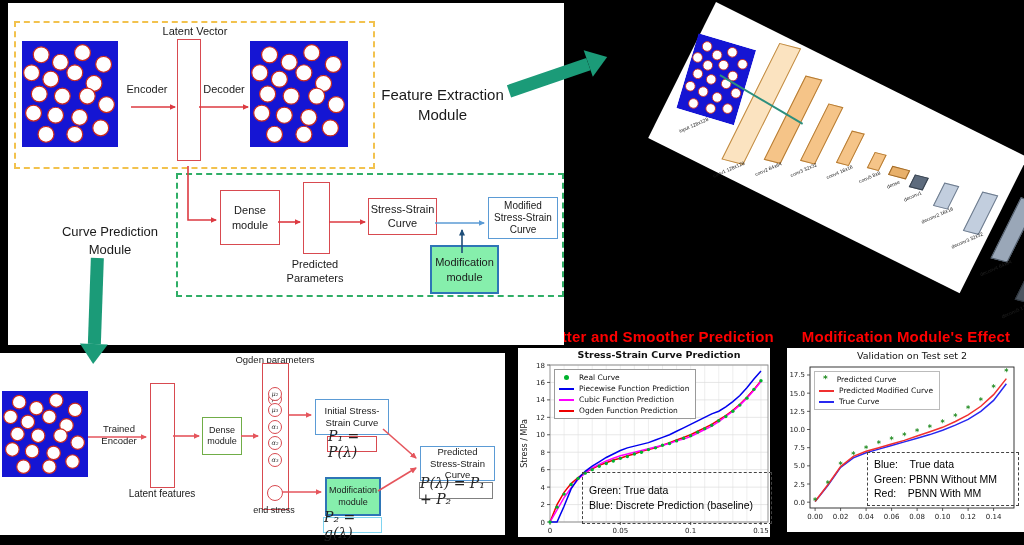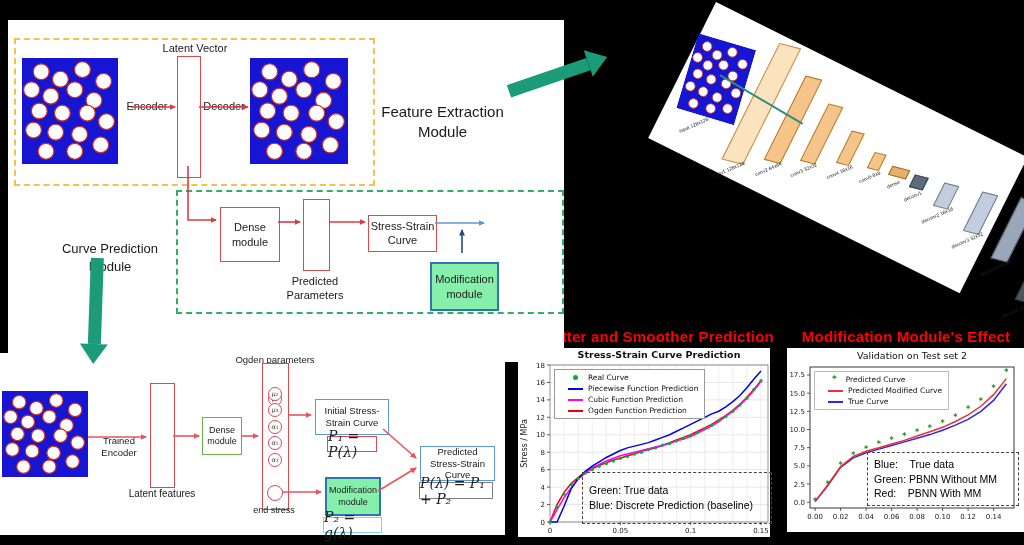--- a/index.html
+++ b/index.html
@@ -25,21 +25,21 @@
   .garrow .head{width:0;height:0;border-top:14px solid transparent;
                 border-bottom:14px solid transparent;border-left:20px solid #1b9b78;}
   .garrow-v{position:absolute;display:flex;flex-direction:column;align-items:center;z-index:28;}
   .garrow-v .shaft{width:13px;background:#1b9b78;flex:1;}
   .garrow-v .head{width:0;height:0;border-left:14px solid transparent;
                   border-right:14px solid transparent;border-top:20px solid #1b9b78;}
   .headline{position:absolute;color:#f00;font-weight:800;font-size:15px;text-align:center;
             letter-spacing:.2px;}
   .chart{position:absolute;background:#fff;}
   .chart svg{position:absolute;left:0;top:0;}
-  .legend{position:absolute;background:#fff;border:1px solid #9a9a9a;padding:3px 6px 3px 13px;
+  .legend{position:absolute;background:#fff;border:1px solid #9a9a9a;padding:3px 6px 3px 4px;
           display:flex;flex-direction:column;gap:2px;z-index:6;}
   .legend .entry{display:flex;align-items:center;gap:5px;font-family:"DejaVu Sans",sans-serif;
                  font-size:7.5px;color:#111;white-space:nowrap;}
   .legend .mline{width:15px;height:2px;}
   .legend .mdot{width:5px;height:5px;border-radius:50%;}
   .legend .mstar{font-size:9px;line-height:5px;font-weight:bold;}
   .anno{position:absolute;border:1.4px dashed #444;z-index:7;padding:2px 6px;
         display:flex;flex-direction:column;justify-content:center;}
   .anno div{font-size:10.5px;color:#000;line-height:1.4;}
   .anno.pre div{white-space:pre;}
@@ -52,21 +52,21 @@
   .pcircle{position:absolute;border:1.3px solid #d84a50;border-radius:50%;background:#fff;
            display:flex;align-items:center;justify-content:center;z-index:6;
            font-family:"DejaVu Serif",serif;font-style:italic;font-size:6.5px;color:#333;}
   svg text{font-family:"DejaVu Sans",sans-serif;}
 </style>
 </head>
 <body>
 
 <div id="stage">
 
-  <div class="panel" style="left:8px;top:20px;width:556px;height:342px;z-index:2;">
+  <div class="panel" style="left:8px;top:3px;width:556px;height:342px;z-index:2;">
     <div class="dashbox" style="left:6px;top:18px;width:357px;height:144px;border-color:#f2c24e;"></div>
     <div class="dashbox" style="left:168px;top:170px;width:384px;height:120px;border-color:#2fae66;"></div>
 
     <div class="abs" style="left:14px;top:38px;"><svg width="96" height="106">
           <rect x="0" y="0" width="96" height="106" fill="#1515d3"></rect>
           <circle cx="19.200000000000003" cy="13.780000000000001" r="7.953749999999999" fill="#fff" stroke="#cc2a1e" stroke-width="1.2"></circle>
           <circle cx="38.400000000000006" cy="21.200000000000003" r="7.953749999999999" fill="#fff" stroke="#cc2a1e" stroke-width="1.2"></circle>
           <circle cx="60.480000000000004" cy="11.66" r="7.953749999999999" fill="#fff" stroke="#cc2a1e" stroke-width="1.2"></circle>
           <circle cx="81.6" cy="23.32" r="7.953749999999999" fill="#fff" stroke="#cc2a1e" stroke-width="1.2"></circle>
           <circle cx="9.600000000000001" cy="31.799999999999997" r="7.953749999999999" fill="#fff" stroke="#cc2a1e" stroke-width="1.2"></circle>
@@ -113,20 +113,21 @@
     <div class="abs lbl ctr" style="left:190px;top:80px;width:52px;font-size:11px;">Decoder</div>
 
     <div class="abs lbl ctr" style="left:352px;top:82px;width:165px;font-size:15px;line-height:1.35;">Feature Extraction Module</div>
     <div class="abs lbl ctr" style="left:37px;top:220px;width:130px;font-size:13px;line-height:1.35;">Curve Prediction Module</div>
 
     <div class="rbox" style="left:212px;top:187px;width:58px;height:53px;font-size:11px;line-height:1.3;">Dense module</div>
     <div class="rbox" style="left:295px;top:179px;width:25px;height:70px;"></div>
     <div class="abs lbl ctr" style="left:262px;top:255px;width:90px;font-size:11px;">Predicted Parameters</div>
     <div class="rbox" style="left:360px;top:195px;width:67px;height:35px;font-size:11px;line-height:1.25;">Stress-Strain Curve</div>
     <div class="dbbox" style="left:422px;top:242px;width:65px;height:45px;font-size:11px;line-height:1.3;">Modification module</div>
+    <div class="bbox" style="left:480px;top:194px;width:68px;height:40px;font-size:10px;line-height:1.2;">Modified Stress-Strain Curve</div>
   </div>
 
   <div class="garrow" style="left:506px;top:60px;width:104px;height:28px;transform:rotate(-19deg);">
     <div class="shaft"></div>
     <div class="head"></div>
   </div>
   <div class="garrow-v" style="left:80px;top:258px;width:30px;height:106px;transform:rotate(2deg);">
     <div class="shaft"></div>
     <div class="head"></div>
   </div>
@@ -218,21 +219,21 @@
           <circle cx="36.12" cy="44.72" r="6.772500000000001" fill="#fff" stroke="#cc2a1e" stroke-width="1.2"></circle>
           <circle cx="58.480000000000004" cy="44.72" r="6.772500000000001" fill="#fff" stroke="#cc2a1e" stroke-width="1.2"></circle>
           <circle cx="75.68" cy="51.6" r="6.772500000000001" fill="#fff" stroke="#cc2a1e" stroke-width="1.2"></circle>
           <circle cx="10.32" cy="58.480000000000004" r="6.772500000000001" fill="#fff" stroke="#cc2a1e" stroke-width="1.2"></circle>
           <circle cx="30.099999999999998" cy="60.199999999999996" r="6.772500000000001" fill="#fff" stroke="#cc2a1e" stroke-width="1.2"></circle>
           <circle cx="51.6" cy="61.919999999999995" r="6.772500000000001" fill="#fff" stroke="#cc2a1e" stroke-width="1.2"></circle>
           <circle cx="21.5" cy="75.68" r="6.772500000000001" fill="#fff" stroke="#cc2a1e" stroke-width="1.2"></circle>
           <circle cx="47.300000000000004" cy="75.68" r="6.772500000000001" fill="#fff" stroke="#cc2a1e" stroke-width="1.2"></circle>
           <circle cx="70.52" cy="70.52" r="6.772500000000001" fill="#fff" stroke="#cc2a1e" stroke-width="1.2"></circle>
         </svg></div>
-    <div class="abs lbl ctr" style="left:85px;top:70px;width:68px;font-size:9.5px;margin-top:12px;">Trained Encoder</div>
+    <div class="abs lbl ctr" style="left:85px;top:70px;width:68px;font-size:9.5px;">Trained Encoder</div>
     <div class="rbox" style="left:150px;top:30px;width:23px;height:103px;"></div>
     <div class="abs lbl ctr" style="left:128px;top:135px;width:68px;font-size:10px;">Latent features</div>
     <div class="gbox" style="left:202px;top:64px;width:38px;height:36px;font-size:9px;line-height:1.25;">Dense module</div>
     <div class="abs lbl ctr" style="left:230px;top:1px;width:90px;font-size:9.5px;">Ogden parameters</div>
     <div class="rbox" style="left:262px;top:10px;width:25px;height:145px;"></div>
     <div id="param-circles">
         <div class="pcircle" style="left: 268px; top: 27px; width: 12px; height: 12px; margin-top: 12px;">μ₁</div>
         <div class="pcircle" style="left: 268px; top: 33.6px; width: 12px; height: 12px;">μ₂</div>
         <div class="pcircle" style="left: 268px; top: 50.2px; width: 12px; height: 12px;">μ₃</div>
         <div class="pcircle" style="left: 268px; top: 66.8px; width: 12px; height: 12px;">α₁</div>

